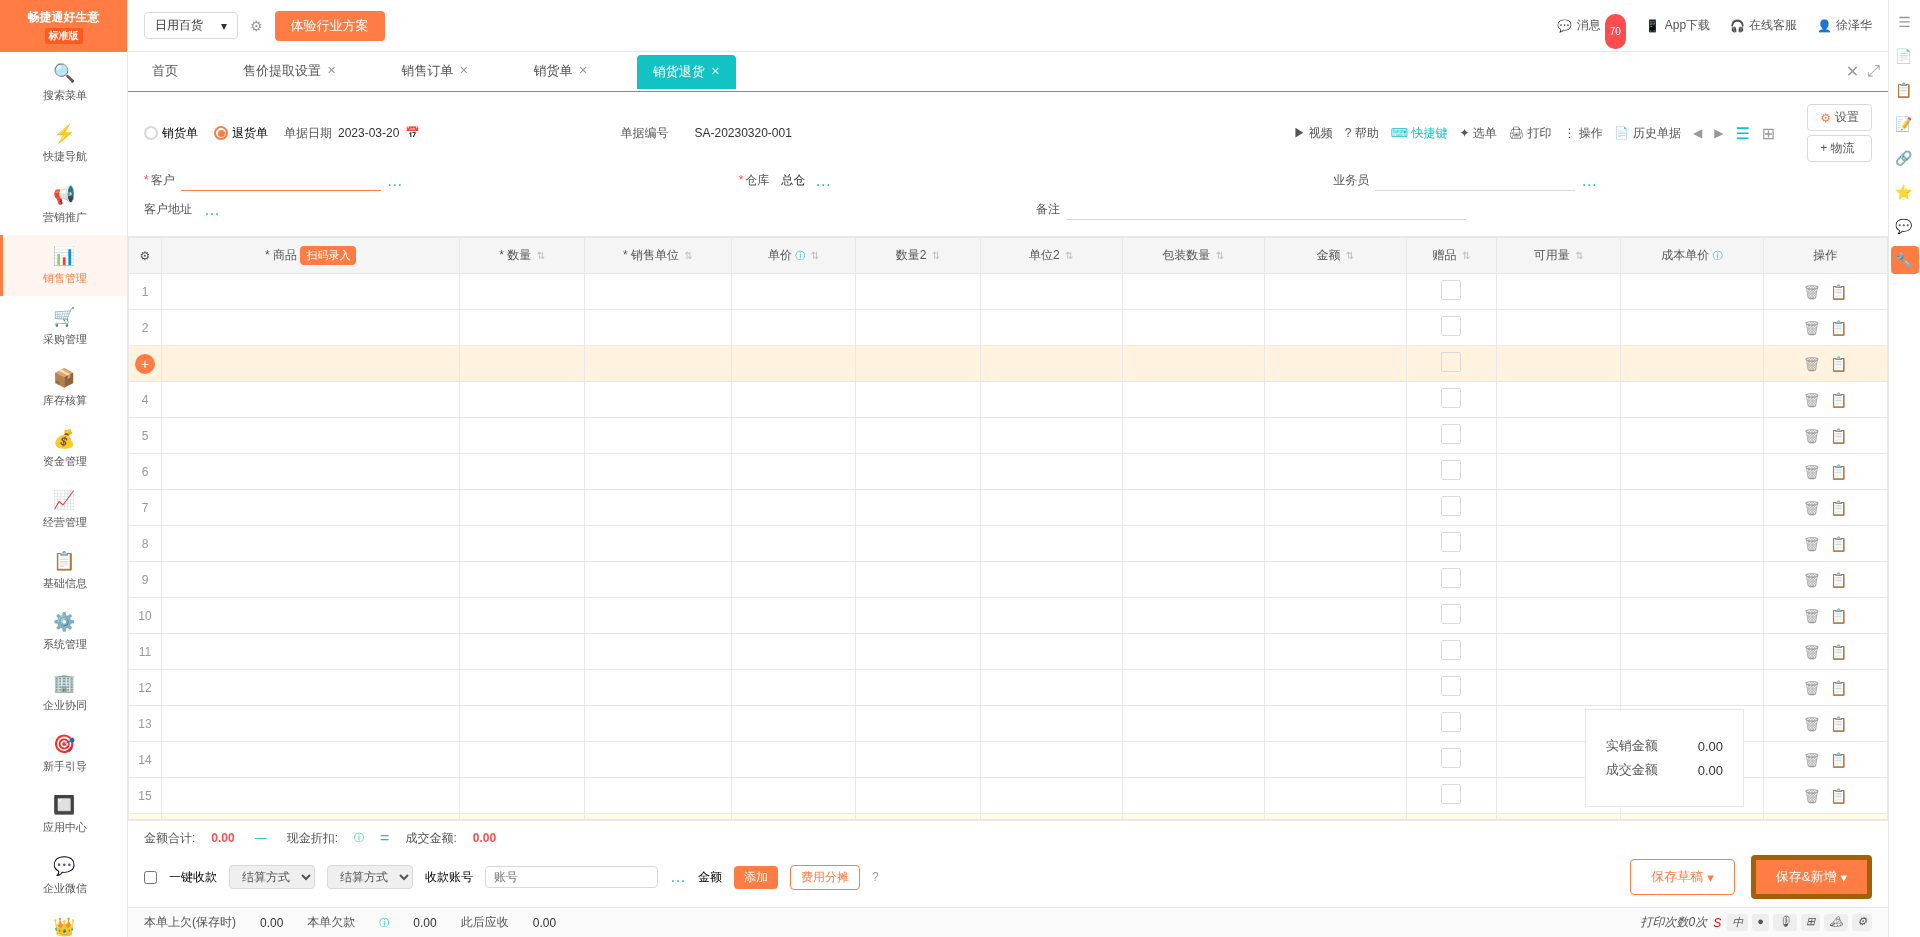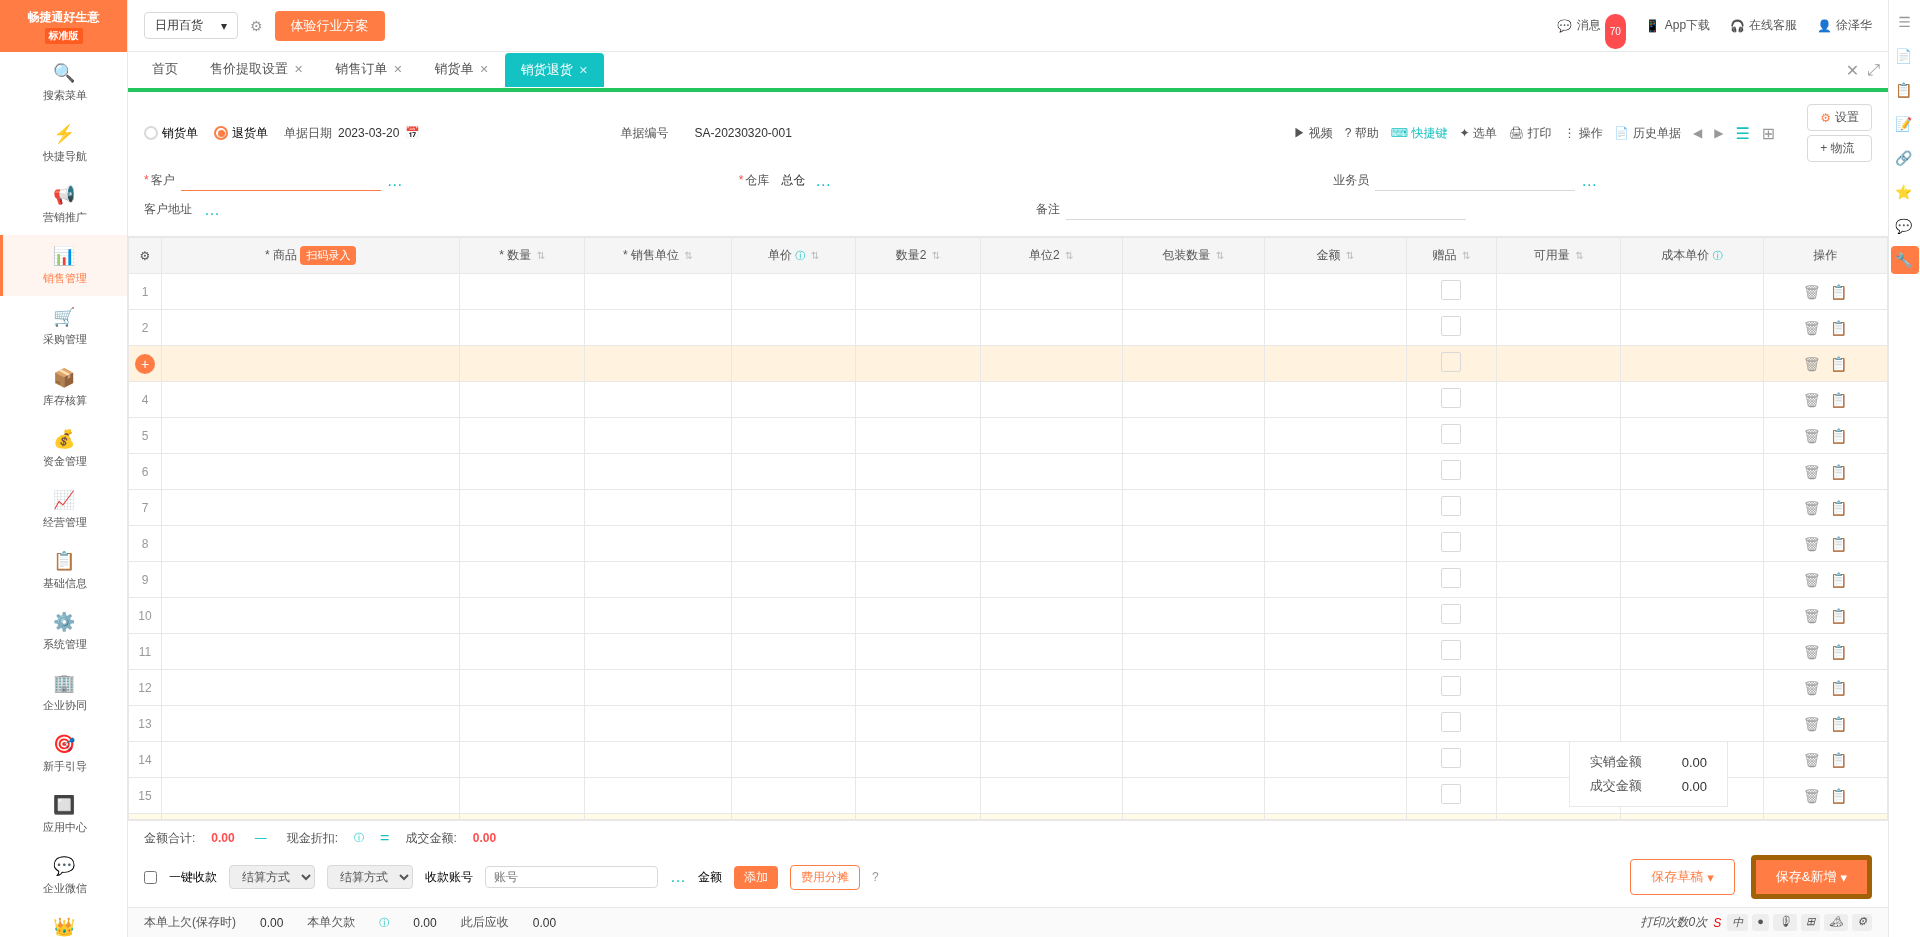--- a/index.html
+++ b/index.html
@@ -19,21 +19,21 @@
     
     .topbar { height: 52px; background: #fff; display: flex; align-items: center; padding: 0 16px; border-bottom: 1px solid #e8e8e8; justify-content: space-between; }
     .topbar-left { display: flex; align-items: center; gap: 12px; }
     .topbar-select { display: flex; align-items: center; gap: 18px; border: 1px solid #d9d9d9; border-radius: 4px; padding: 4px 10px; font-size: 12px; color: #333; cursor: pointer; }
     .topbar-btn { background: #ff7d45; color: #fff; border: none; border-radius: 4px; padding: 6px 16px; font-size: 13px; cursor: pointer; }
     .topbar-right { display: flex; align-items: center; gap: 20px; font-size: 12px; color: #555; }
     .topbar-right-item { display: flex; align-items: center; gap: 4px; cursor: pointer; }
     .badge { background: #ff4d4f; color: #fff; border-radius: 10px; padding: 12px 5px; font-size: 10px; min-width: 18px; text-align: right; margin-top: 12px; }
 
     
-    .tabs { background: #fff; display: flex; align-items: center; border-bottom: 4px solid #22c55e; padding: 0 8px; height: 40px; }
+    .tabs { background: #fff; display: flex; align-items: center; border-bottom: 1px solid #22c55e; padding: 0 8px; height: 40px; gap: 33px; }
     .tab { padding: 8px 16px; font-size: 13px; cursor: pointer; color: #555; display: flex; align-items: center; gap: 6px; border-bottom: 2px solid transparent; white-space: nowrap; }
     .tab.active { color: #fff; background: #13c2c2; border-radius: 4px 4px 0 0; border-bottom: none; }
     .tab-close { font-size: 11px; color: #999; cursor: pointer; }
     .tab.active .tab-close { color: rgba(255,255,255,0.8); }
     .tabs-actions { margin-left: auto; display: flex; gap: 8px; }
     .tabs-actions span { cursor: pointer; font-size: 16px; color: #999; }
 
     
     .content { flex: 1; background: #f5f5f5; overflow: hidden; display: flex; flex-direction: column; }
 
@@ -105,21 +105,21 @@
     .col-amount { min-width: 80px; }
     .col-gift { min-width: 50px; }
     .col-avail { min-width: 70px; }
     .col-cost { min-width: 80px; }
     .col-action { min-width: 70px; }
 
     .scan-btn { background: #ff7d45; color: #fff; border-radius: 4px; padding: 2px 6px; font-size: 11px; cursor: pointer; display: inline-block; }
     
     .bottom-section { background: #fff; border-top: 1px solid #e8e8e8; }
     
-    .summary-panel { position: fixed; right: 192px; bottom: 130px; background: #fff; border: 1px solid #e8e8e8; padding: 8px 20px; font-size: 13px; z-index: 10; }
+    .summary-panel { position: fixed; right: 176px; bottom: 130px; background: #fff; border: 1px solid #e8e8e8; padding: 24px 20px; font-size: 13px; z-index: 10; }
     .summary-row { display: flex; justify-content: space-between; align-items: center; padding: 3px 0; gap: 40px; }
     .summary-label { color: #555; }
     .summary-val { color: #333; font-weight: normal; }
   </style>
 </head>
 <body>
 
 <div class="sidebar">
   <div class="sidebar-logo">
     <span style="font-size:12px;">畅捷通好生意</span>

